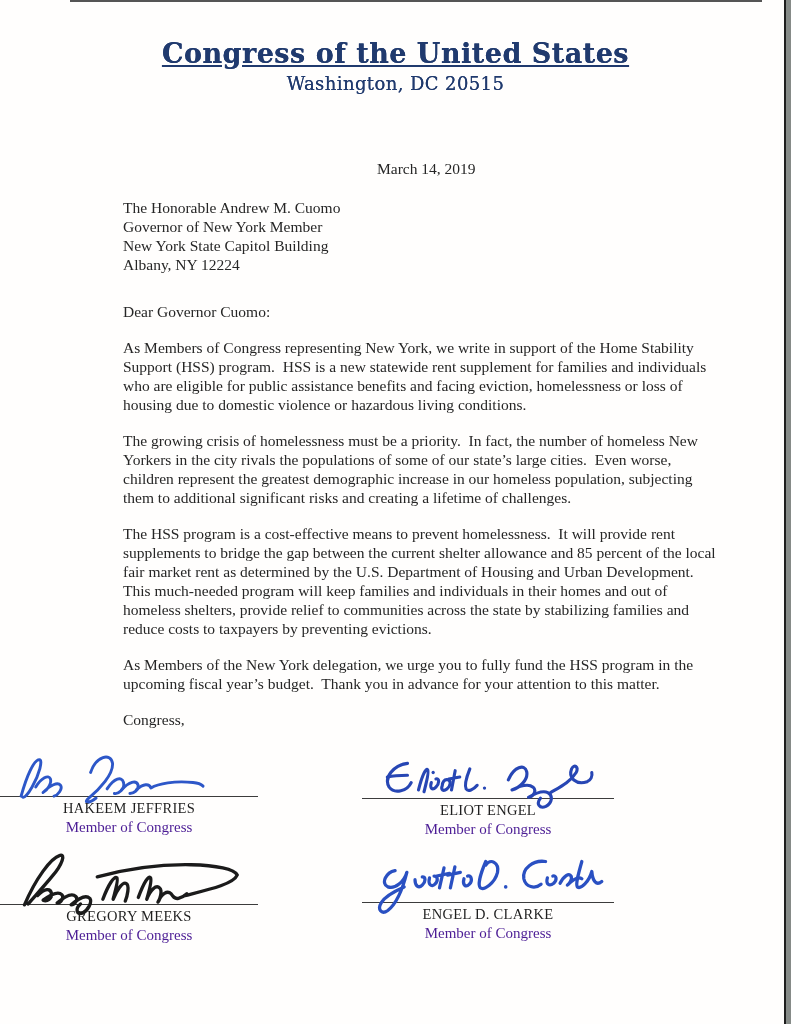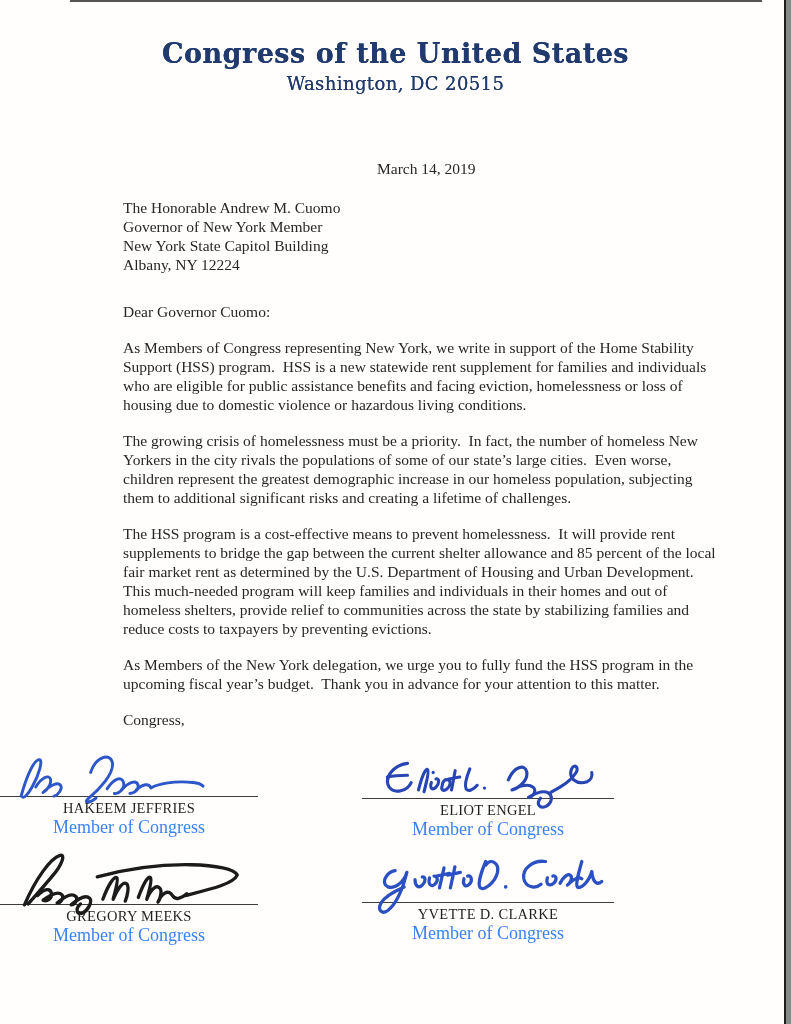--- a/index.html
+++ b/index.html
@@ -21,20 +21,21 @@
   .scan-right {
     position: absolute; top: 0; right: 0; width: 7px; height: 1024px;
     background: linear-gradient(to right, #1e1e1e 0 2px, #868b88 2px 100%);
   }
   
   .letterhead { text-align: center; padding-top: 38px; color: #203a6e; }
   .lh1 {
     font-family: "DejaVu Serif", serif;
     font-weight: 700; font-size: 27px; line-height: 32px; letter-spacing: .5px;
     text-shadow: 0 0 .6px #203a6e;
+    text-decoration: underline;
   }
   .lh2 {
     font-family: "DejaVu Serif", serif;
     font-weight: 400; font-size: 18px; line-height: 22px; margin-top: 3px;
     letter-spacing: .4px; text-shadow: 0 0 .5px #203a6e;
   }
   
   .body-wrap { padding: 0 66px 0 88px; font-size: 15.5px; line-height: 19px; margin-left: 35px; }
   .date-line { margin-top: 64px; margin-left: 254px; }
   .address { margin-top: 20px; }
@@ -47,21 +48,21 @@
     grid-template-columns: 300px 300px;
     column-gap: 62px;
     row-gap: 8px;
     margin-top: 16px;
   }
   .sig-block { width: 258px; text-align: center; }
   .sig-block.right { width: 252px; }
   .sig-img { display: block; margin: 0 auto -13px auto; }
   .sig-rule { border: none; border-top: 1.5px solid #3c3c3c; margin: 0; }
   .sig-name { font-size: 14.5px; line-height: 19px; margin-top: 2px; letter-spacing: .3px; color: #1f1f1f; }
-  .sig-title { font-size: 18px; line-height: 19px; color: #3b82f6; text-align: center; }
+  .sig-title { font-size: 15px; line-height: 19px; color: #4c1d95; text-align: center; }
   
   .footer {
     position: absolute; left: 0; bottom: 46px; width: 100%;
     text-align: center;
     font-family: "Liberation Sans", sans-serif;
     font-size: 8.5px; letter-spacing: 1.2px; color: #2b4878;
   }
 </style>
 </head>
 <body>
@@ -160,19 +161,19 @@
           <path d="M106 35 C104 42 108 45 112 41 C116 37 114 31 110 32"></path>
           <path d="M130 16 C124 30 121 42 124 45 C128 48 140 40 143 28 C145 17 135 12 130 20"></path>
           <circle cx="152" cy="44" r="2" stroke="none" fill="#2a50c2"></circle>
           <path d="M196 16 C182 14 170 24 172 35 C174 44 184 47 191 41"></path>
           <path d="M198 34 C196 41 200 44 205 40 C209 36 208 31 204 32"></path>
           <path d="M212 40 C216 32 222 28 224 32 C226 35 222 41 220 42 C226 36 232 32 236 35"></path>
           <path d="M236 16 C232 30 229 41 231 44 C235 47 244 38 247 27 C248 38 252 43 258 38"></path>
         </g>
       </svg>
       <hr class="sig-rule">
-      <div class="sig-name">YVETTE D. CLARKE</div>
+      <div class="sig-name">ENGEL D. CLARKE</div>
       <div class="sig-title">Member of Congress</div>
     </div>
 
   </div>
 
 </div>
 
 </body></html>

